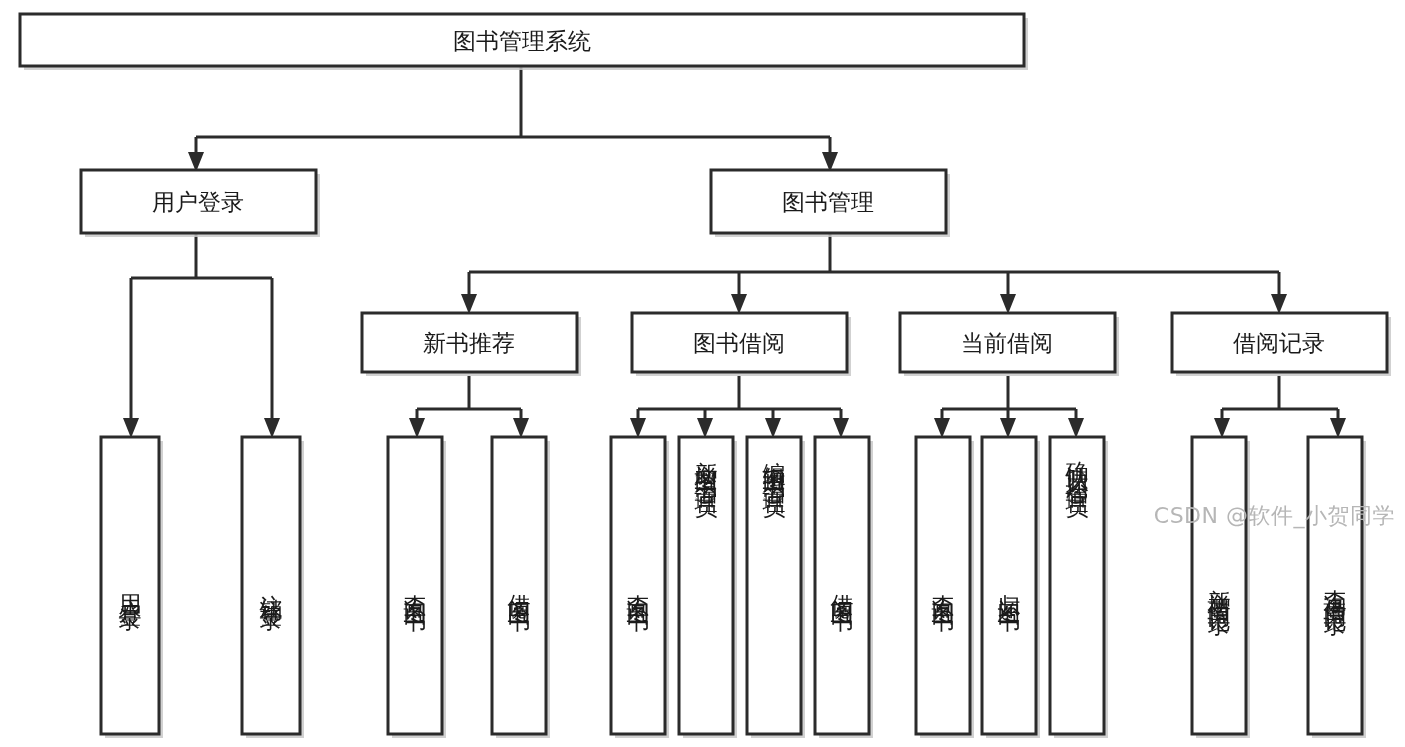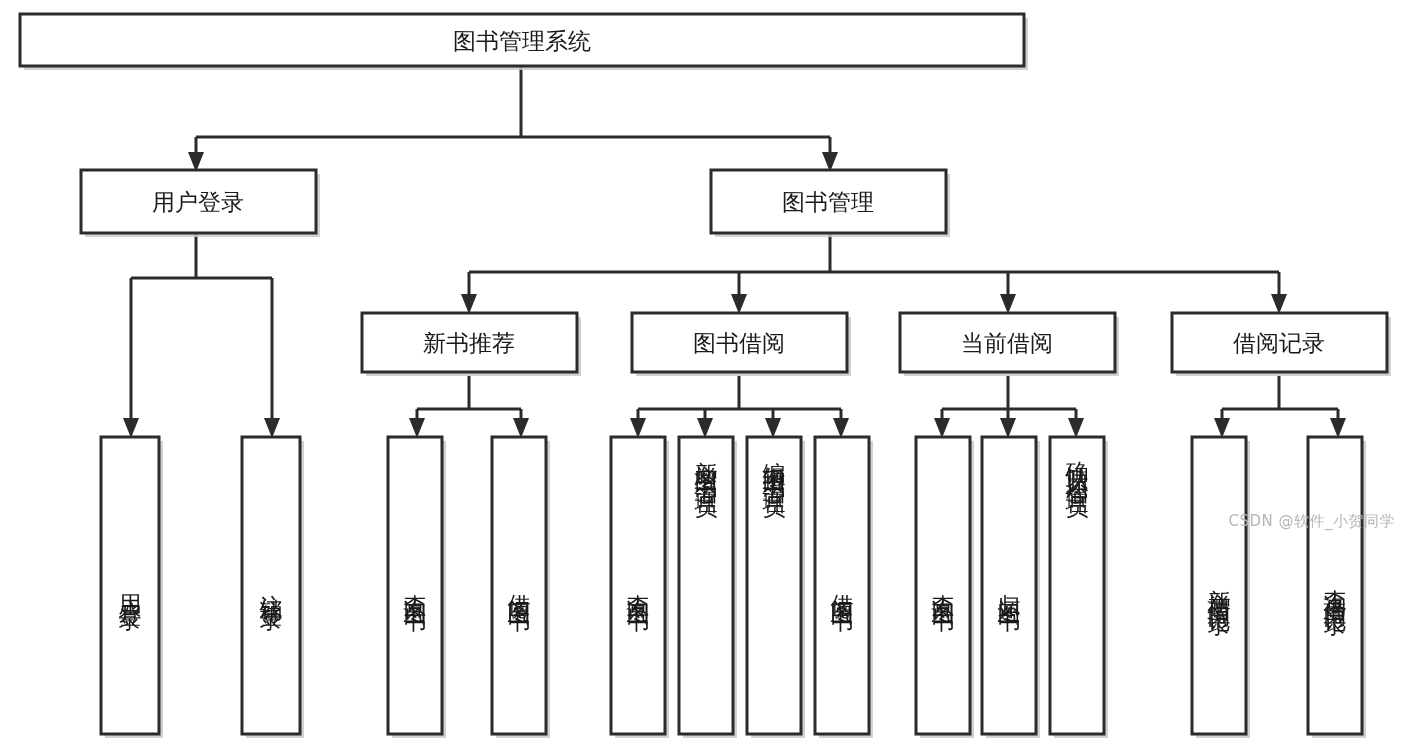--- a/index.html
+++ b/index.html
@@ -71,21 +71,21 @@
     line-height: 1;
     color: #1a1a1a;
     letter-spacing: 5px;
     white-space: nowrap;
   }
   .watermark {
     position: absolute;
     right: 10px;
     bottom: 4px;
     font-family: "DejaVu Sans", "Liberation Sans", sans-serif;
-    font-size: 15px;
+    font-size: 22px;
     color: #b6b6b6;
     white-space: nowrap;
     letter-spacing: 0.5px;
   }
 </style>
 </head>
 <body>
 
 <div id="diagram-root">
 

